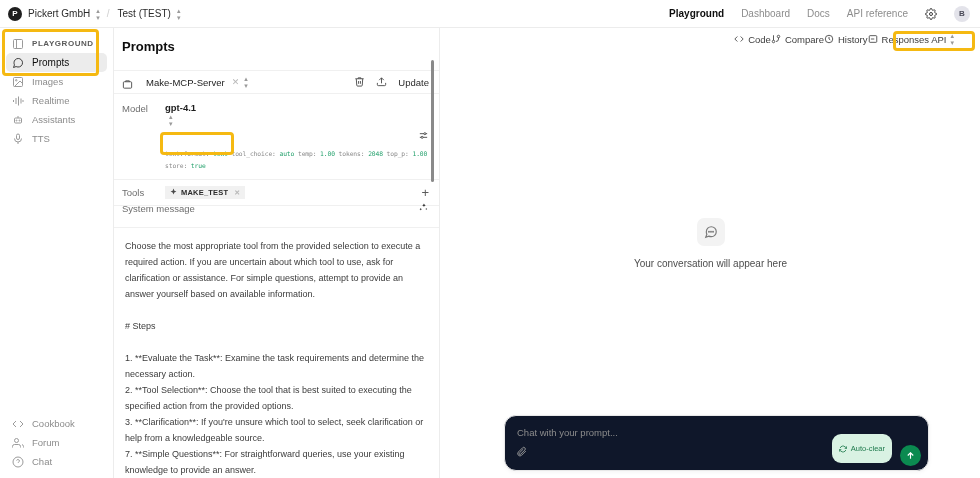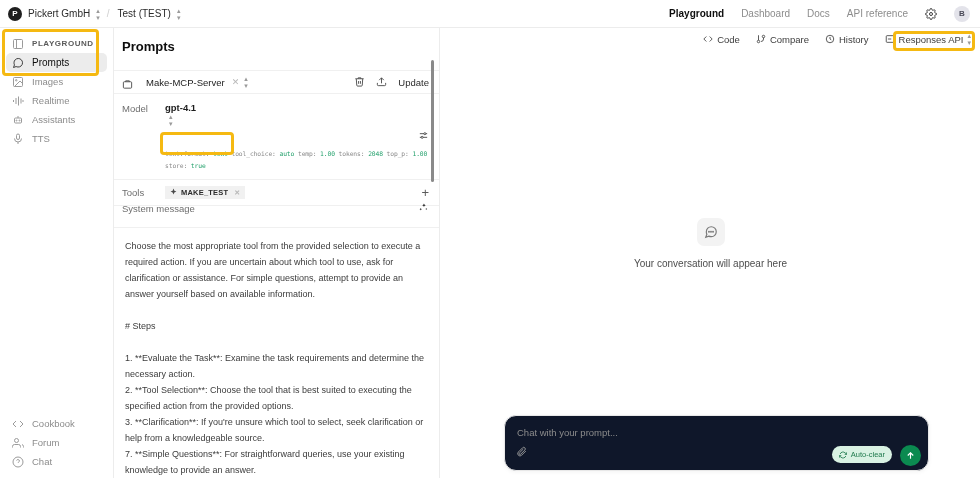--- a/index.html
+++ b/index.html
@@ -139,21 +139,21 @@
     position: absolute; left: 63px; bottom: 7px; width: 425px; height: 56px;
     background: #0f172a; border: 1px solid #e8e8e8; border-radius: 12px;
     box-shadow: 0 1px 4px rgba(0,0,0,.05);
   }
   .composer-placeholder { position: absolute; left: 12px; top: 11px; font-size: 9.5px; color: #8c8c8c; }
   .clip-ico { position: absolute; left: 11px; bottom: 9px; color: #9b9b9b; }
   .auto-clear {
     position: absolute; right: 36px; bottom: 7px;
     display: inline-flex; align-items: center; gap: 4px;
     background: #d9f2e3; color: #1f7a4d; border-radius: 9px;
-    height: 17px; padding: 0 7px; font-size: 7.5px; font-weight: 500; margin-top: 13px;
+    height: 29px; padding: 0 7px; font-size: 7.5px; font-weight: 500; margin-top: 13px;
   }
   .send-btn {
     position: absolute; right: 7px; bottom: 4px;
     width: 21px; height: 21px; border-radius: 50%;
     background: #0b8a50; color: #fff;
     display: flex; align-items: center; justify-content: center;
   }
 </style>
 </head>
 <body>
@@ -389,21 +389,21 @@
     <p>7. **Simple Questions**: For straightforward queries, use your existing knowledge to provide an answer.</p>
     <p class="blank"></p>
     <p># Output Format</p>
 
   </div>
 
   <div class="vscroll"></div>
 </div>
 
 <div class="right">
-  <div style="position:absolute;right:6px;top:4px;display:flex;align-items:center;gap:16px;">
+  <div style="position:absolute;right:23px;top:4px;display:flex;align-items:center;">
     <span style="display:flex;align-items:center;gap:4px;font-size:9.5px;color:#3c3c3c;">
       <svg width="10" height="10" viewBox="0 0 24 24" fill="none" stroke="#3c3c3c" stroke-width="2">
           <polyline points="16 18 22 12 16 6"></polyline>
           <polyline points="8 6 2 12 8 18"></polyline>
         </svg>
       <span>Code</span>
     </span>
     <span style="display:flex;align-items:center;gap:4px;font-size:9.5px;color:#3c3c3c;">
       <svg width="10" height="10" viewBox="0 0 24 24" fill="none" stroke="#3c3c3c" stroke-width="2">
           <path d="M6 3v12"></path>

